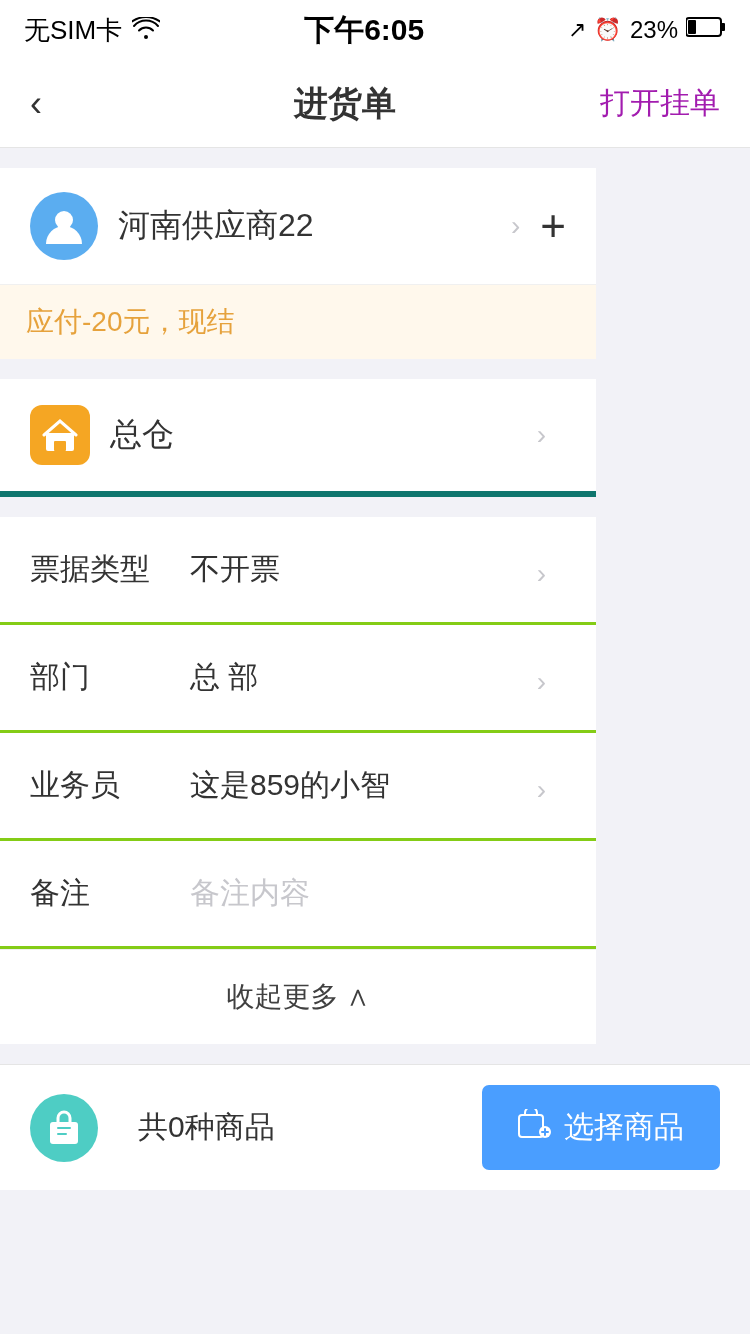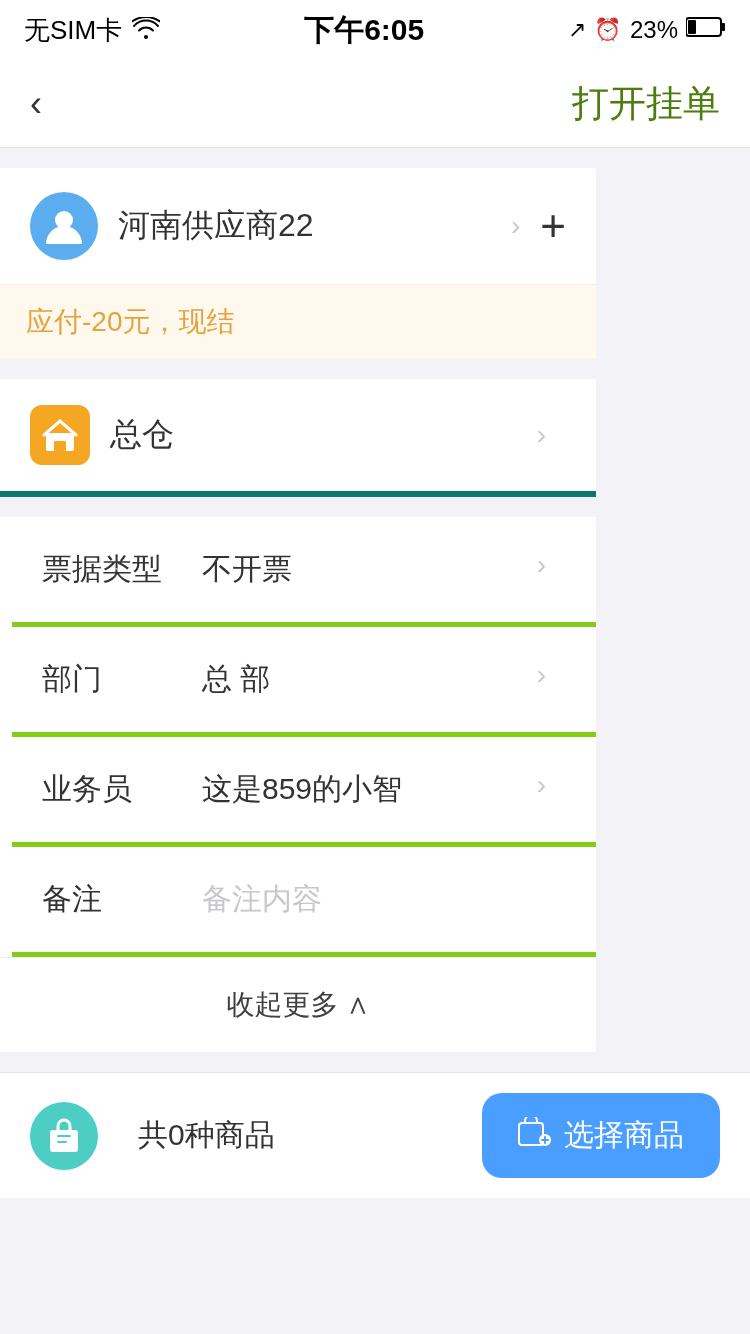--- a/index.html
+++ b/index.html
@@ -45,22 +45,22 @@
       color: #333;
       cursor: pointer;
       width: 60px;
     }
     .nav-title {
       font-size: 34px;
       font-weight: 600;
       color: #333;
     }
     .nav-action {
-      font-size: 37px;
-      color: #4d7c0f;
+      font-size: 30px;
+      color: #a21caf;
       cursor: pointer;
     }
 
     
     .section-gap {
       height: 20px;
       background: #f2f2f7;
     }
 
     
@@ -138,26 +138,25 @@
     }
     .warehouse-name {
       flex: 1;
       font-size: 32px;
       color: #333;
     }
 
     
     .form-row {
       display: flex;
-      align-items: flex-start;
+      align-items: flex-end;
       padding: 32px 30px;
       background: #fff;
-      border-bottom: 5px solid #84cc16;
+      border-bottom: 3px solid #84cc16;
       min-height: 100px;
-      margin-left: 12px;
     }
     .form-label {
       font-size: 30px;
       color: #333;
       width: 140px;
       flex-shrink: 0;
     }
     .form-value {
       flex: 1;
       font-size: 30px;
@@ -207,21 +206,21 @@
     }
     .product-count {
       flex: 1;
       font-size: 30px;
       color: #333;
     }
     .select-btn {
       background: #4a9eff;
       color: #fff;
       border: none;
-      border-radius: 20px;
+      border-radius: 7px;
       padding: 22px 36px;
       font-size: 30px;
       cursor: pointer;
       display: flex;
       align-items: center;
       gap: 12px;
     }
 
     
     .body-space {
@@ -255,20 +254,21 @@
         <rect x="0" y="2" width="35" height="18" rx="3" stroke="#000" stroke-width="2" fill="none"></rect>
         <rect x="35" y="7" width="4" height="8" rx="1" fill="#000"></rect>
         <rect x="2" y="4" width="8" height="14" rx="1" fill="#000"></rect>
       </svg>
     </span>
   </div>
 </div>
 
 <div class="nav-bar">
   <div class="nav-back">‹</div>
+  <div class="nav-title">进货单</div>
   <div class="nav-action">打开挂单</div>
 </div>
 
 <div class="section-gap"></div>
 
 <div class="card">
   <div class="supplier-row">
     <div class="supplier-avatar">
       <svg class="supplier-avatar-icon" viewBox="0 0 44 44" fill="none">
         <circle cx="22" cy="16" r="9" fill="#fff"></circle>

